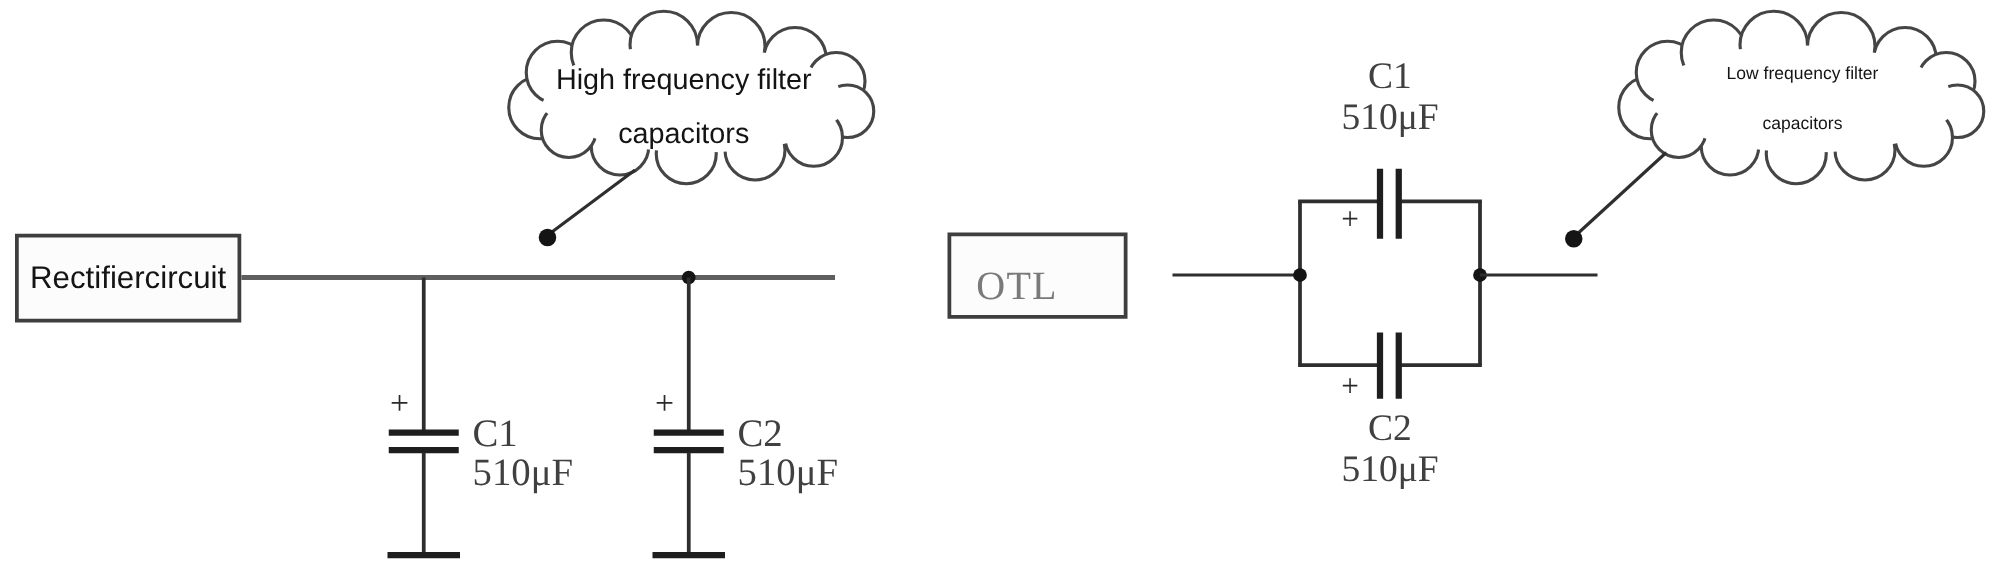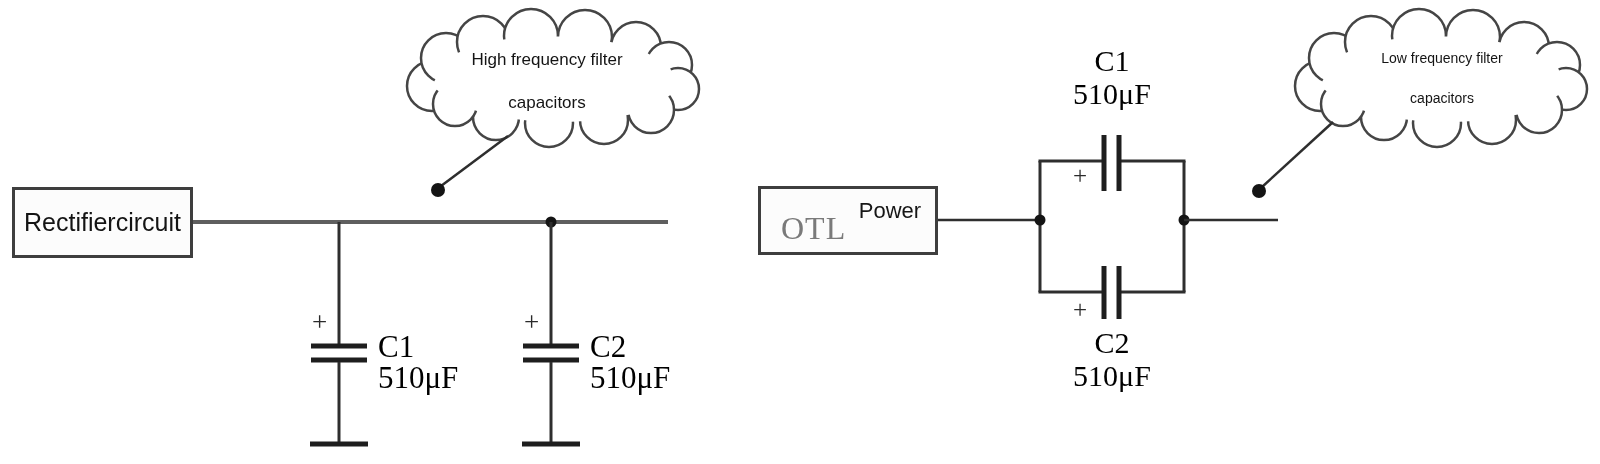--- a/index.html
+++ b/index.html
@@ -10,36 +10,36 @@
   #wires{position:absolute;left:0;top:0;}
   .abs{position:absolute;}
   .boxlabel{
     position:absolute;border:3px solid #3e3e3e;background:#fcfcfc;box-sizing:border-box;
   }
   .rect-box{
     left:12px;top:187px;width:181px;height:71px;
     display:flex;align-items:center;justify-content:center;
     font-size:25px;line-height:43px;color:#141414;
   }
-  .otl-box{left:758px;top:186px;width:180px;height:69px;}
+  .otl-box{left:758px;top:186px;width:144px;height:69px;}
   .otl-name{
     position:absolute;left:20px;top:21px;
     font-family:"Liberation Serif", serif;font-size:32px;color:#7a7a7a;letter-spacing:1px;
   }
   .otl-col{position:absolute;left:82px;top:2px;width:94px;text-align:center;
     font-size:22px;line-height:39px;color:#161616;}
   .cloud-text{position:absolute;text-align:center;color:#141414;}
-  .cl1{left:402px;width:290px;font-size:17px;}
+  .cl1{left:402px;width:290px;font-size:23px;}
   .cl1.l1{top:50px;}
   .cl1.l2{top:93px;}
   .cl2{left:1292px;width:300px;font-size:14px;}
   .cl2.l1{top:50px;}
   .cl2.l2{top:90px;}
   .caplabel{
-    position:absolute;font-family:"Liberation Serif", serif;font-size:31px;color:#000000;
+    position:absolute;font-family:"Liberation Serif", serif;font-size:31px;color:#404040;
     white-space:nowrap;line-height:1;
   }
   .caplabel.small{font-size:30px;}
   .plus{
     position:absolute;font-family:"Liberation Serif", serif;font-size:27px;color:#2a2a2a;
     line-height:1;
   }
   .center{text-align:center;}
 </style>
 </head>
@@ -113,21 +113,20 @@
   </svg>
 
   <div class="boxlabel rect-box">
     <div>Rectifier</div>
     <div>circuit</div>
   </div>
 
   <div class="boxlabel otl-box">
     <div class="otl-name">OTL</div>
     <div class="otl-col">
-      <div>Power</div>
     </div>
   </div>
 
   <div class="cloud-text cl1 l1">High frequency filter</div>
   <div class="cloud-text cl1 l2">capacitors</div>
 
   <div class="cloud-text cl2 l1">Low frequency filter</div>
   <div class="cloud-text cl2 l2">capacitors</div>
 
   <div class="plus abs" style="left:312px;top:309px;">+</div>

